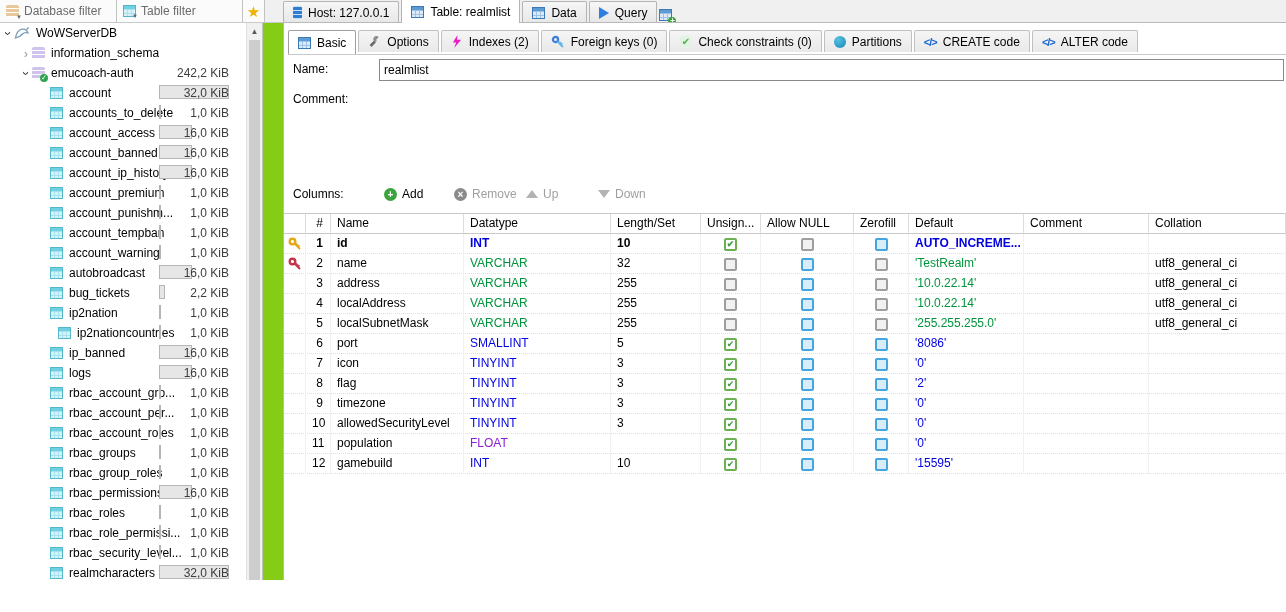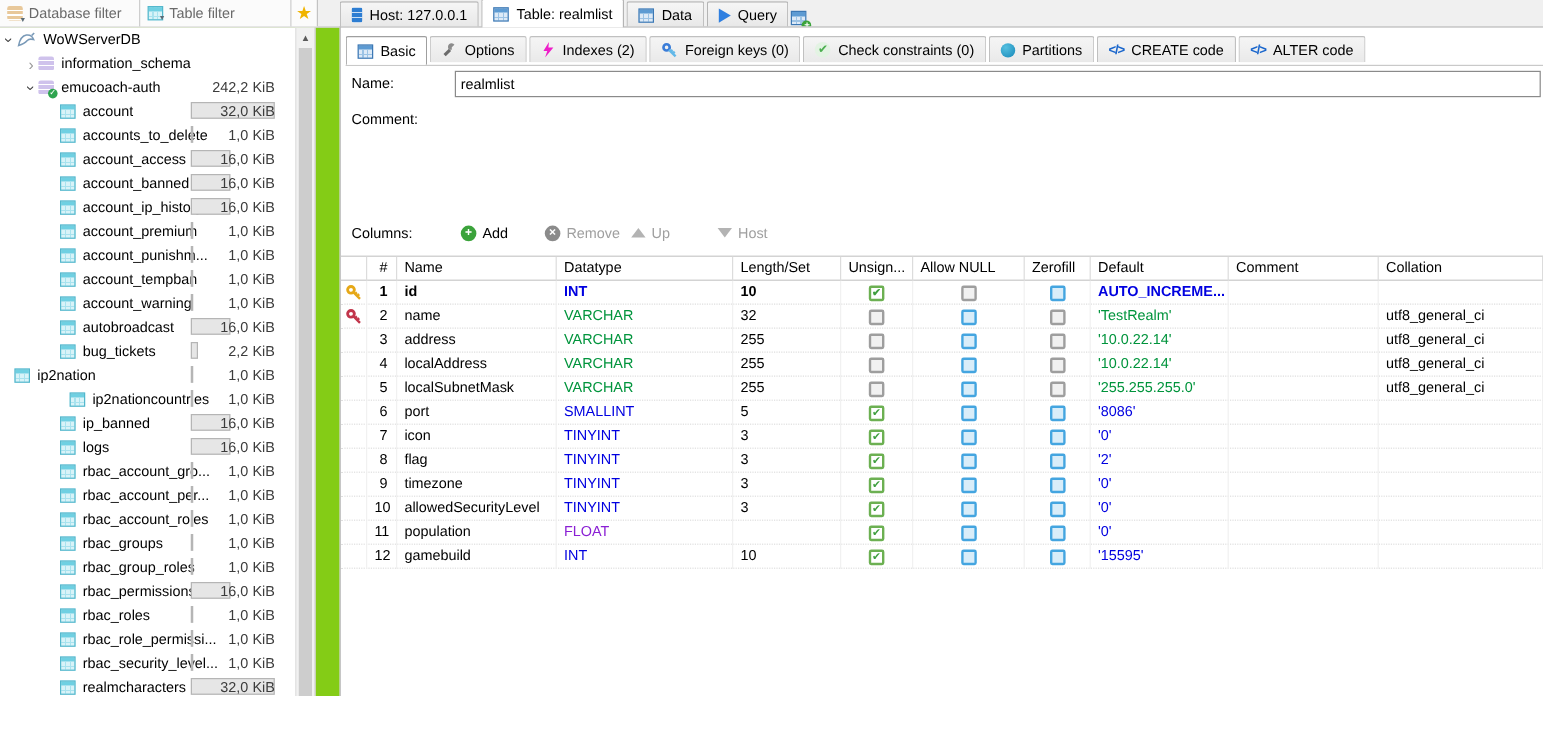--- a/index.html
+++ b/index.html
@@ -230,21 +230,21 @@
           <span class="ic-grid teal"></span>
           <span class="tlabel">autobroadcast</span>
           <span class="sizecell"><span class="sizebar" style="width: 32.9px;"></span><span class="sizetext">16,0 KiB</span></span>
         </div>
         <div class="trow" style="padding-left: 38px;">
           <span class="chev"></span>
           <span class="ic-grid teal"></span>
           <span class="tlabel">bug_tickets</span>
           <span class="sizecell"><span class="sizebar" style="width: 5.6px;"></span><span class="sizetext">2,2 KiB</span></span>
         </div>
-        <div class="trow" style="">
+        <div class="trow" style="padding-left: 38px;">
           <span class="chev"></span>
           <span class="ic-grid teal"></span>
           <span class="tlabel">ip2nation</span>
           <span class="sizecell"><span class="sizebar" style="width: 2.1px;"></span><span class="sizetext">1,0 KiB</span></span>
         </div>
         <div class="trow" style="padding-left: 46px;">
           <span class="chev"></span>
           <span class="ic-grid teal"></span>
           <span class="tlabel">ip2nationcountries</span>
           <span class="sizecell"><span class="sizebar" style="width: 2.1px;"></span><span class="sizetext">1,0 KiB</span></span>
@@ -398,21 +398,21 @@
       <div class="tbtn disabled" style="left:170px">
         <span class="ic-circle rem">×</span>
         <span>Remove</span>
       </div>
       <div class="tbtn disabled" style="left:242px">
         <span class="tri-up"></span>
         <span>Up</span>
       </div>
       <div class="tbtn disabled" style="left:314px">
         <span class="tri-down"></span>
-        <span>Host</span>
+        <span>Down</span>
       </div>
     </div>
 
     <div class="grid" id="grid">
         <div class="grow ghead">
           <div class="gcell c-mark"></div>
           <div class="gcell c-num">#</div>
           <div class="gcell c-name">Name</div>
           <div class="gcell c-type">Datatype</div>
           <div class="gcell c-len">Length/Set</div>

